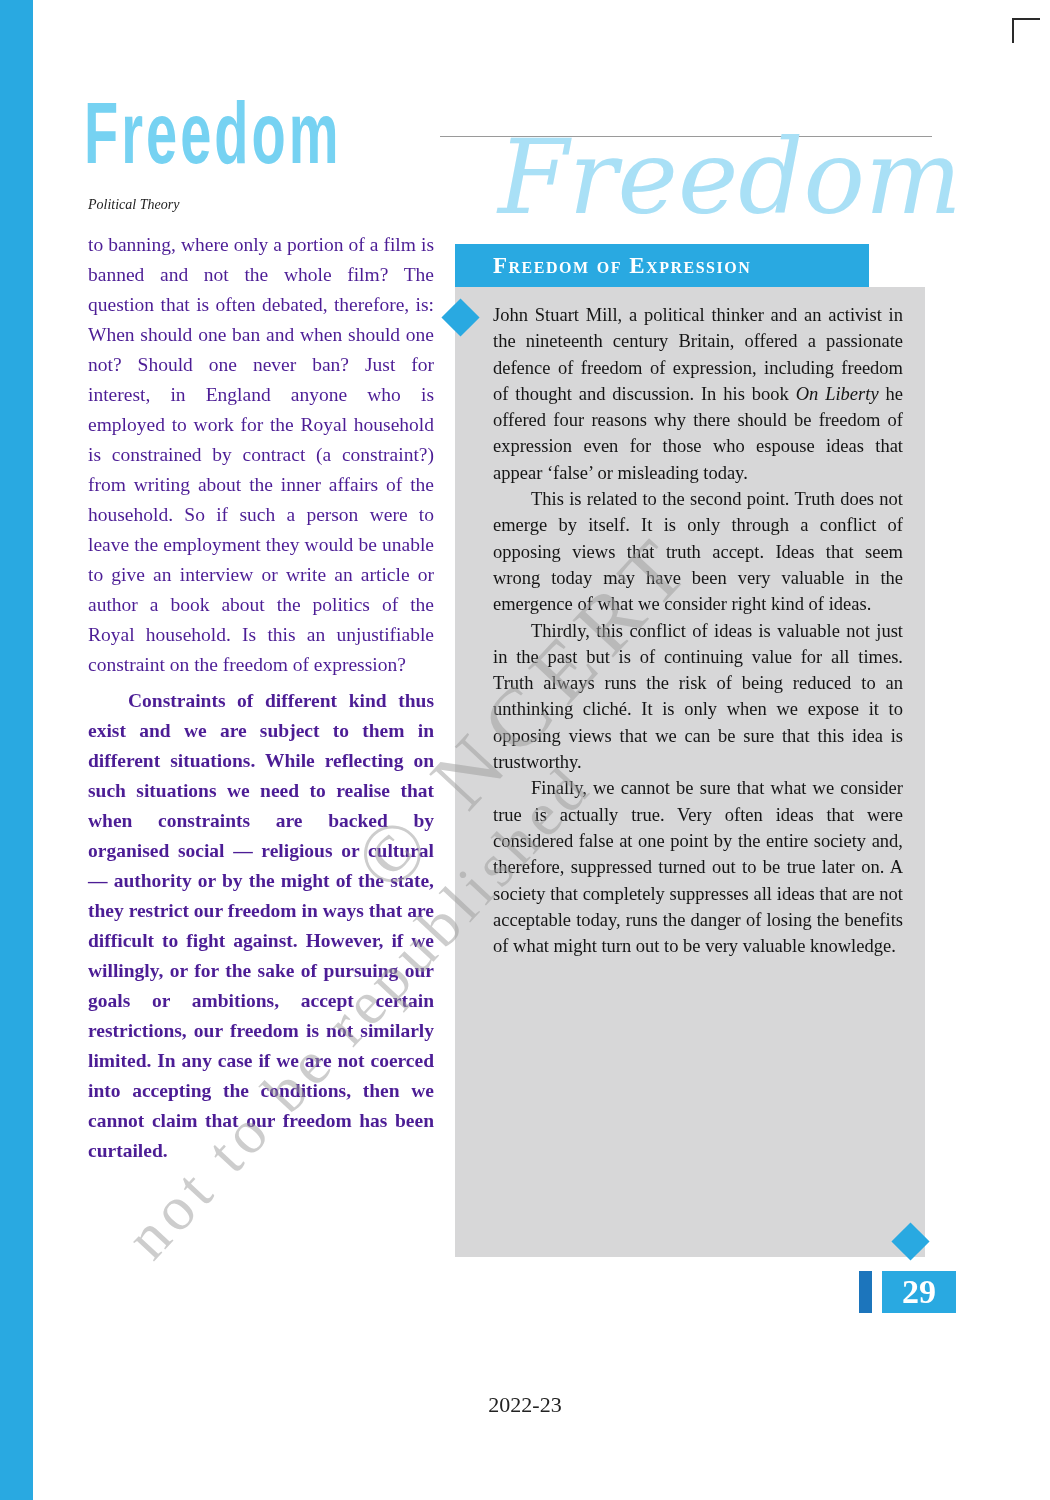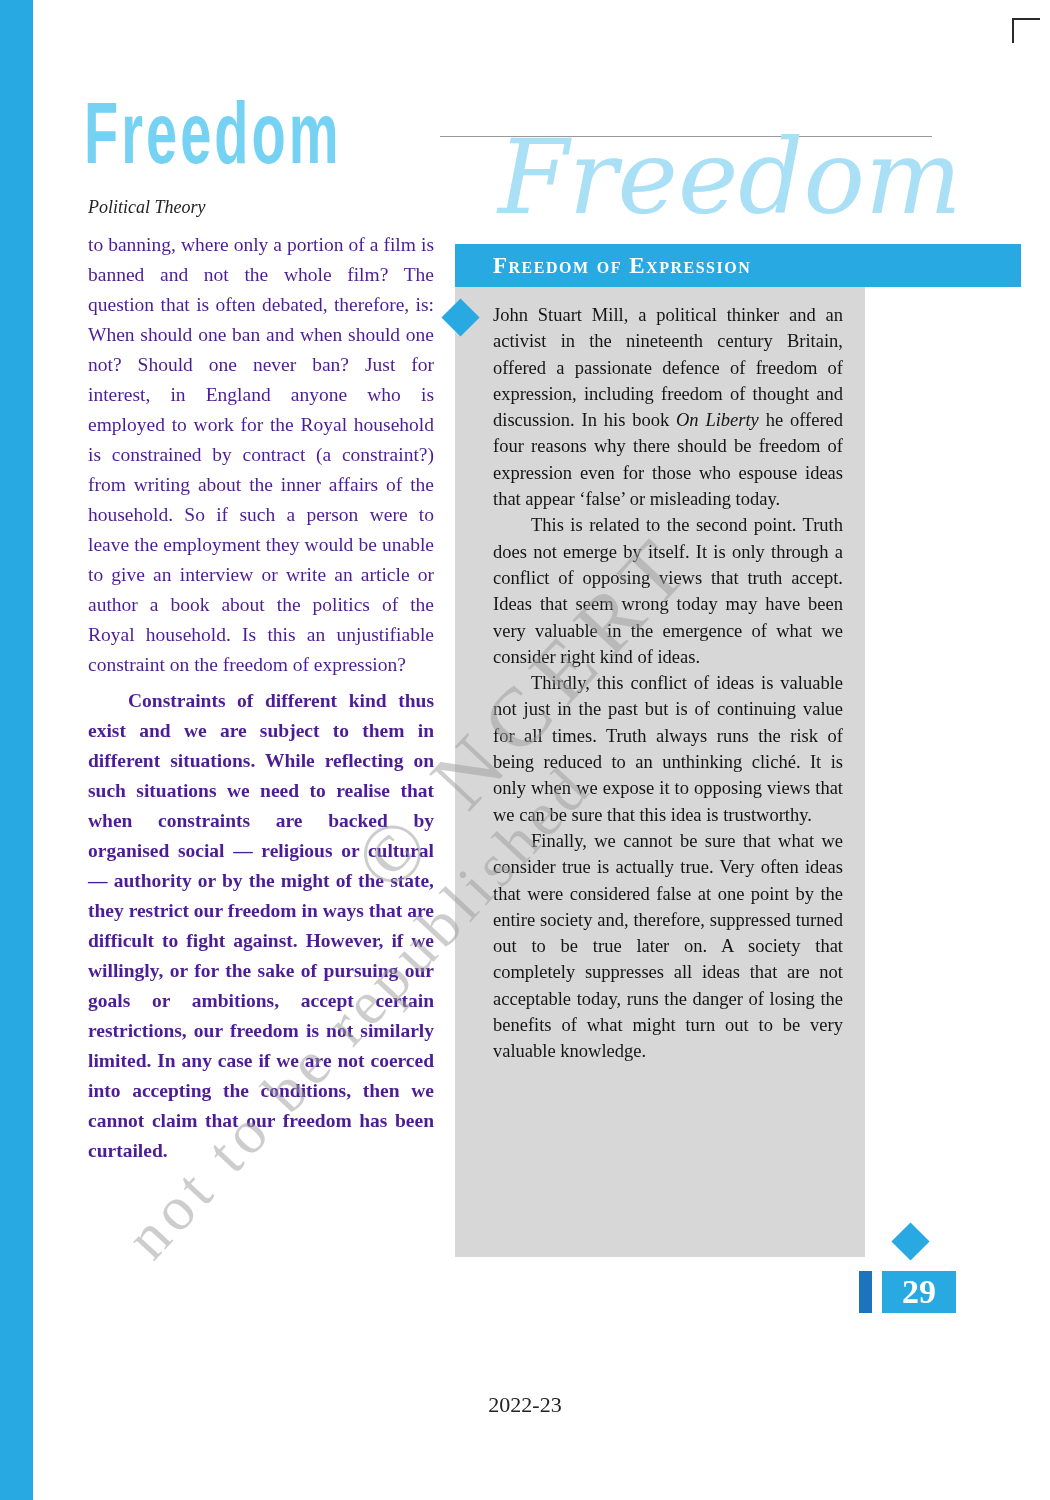--- a/index.html
+++ b/index.html
@@ -11,38 +11,38 @@
 
   .crop-mark { position:absolute; left:1012px; top:18px; width:28px; height:25px;
                border-left:2px solid #2a2a2a; border-top:2px solid #2a2a2a; }
 
   .chapter-title { position:absolute; left:84px; top:82px;
                    font-family:"Liberation Sans", sans-serif;
                    font-size:56px; font-weight:600; letter-spacing:3px;
                    color:#76D2F2; transform:scaleY(1.55); transform-origin:left top; }
 
   .series-label { position:absolute; left:88px; top:197px; font-style:italic;
-                  font-size:18px; color:#222222; }
+                  font-size:14px; color:#222222; }
 
   .left-col { position:absolute; left:88px; top:230px; width:346px;
               font-size:19.5px; line-height:30px; text-align:justify; color:#4c1d95; }
   .body-p.indent { margin-top:6px; text-indent:40px;font-weight:bold; }
 
   .top-rule { position:absolute; left:440px; top:136px; width:492px; height:1px; background:#9a9a9a; }
 
   .script-freedom { position:absolute; left:498px; top:118px; width:432px;
                     font-family:"DejaVu Serif", serif; font-style:italic;
                     font-size:102px; color:#A9E0F6; white-space:nowrap; }
 
-  .box-header { position:absolute; left:455px; top:244px; width:566px; height:43px;
+  .box-header { position:absolute; left:455px; top:244px; width:414px; height:43px;
                 background:#29A9E1; color:#ffffff; display:flex; align-items:center;
                 padding-left:38px; font-variant:small-caps; font-weight:700;
                 font-size:23px; letter-spacing:1.5px; }
 
-  .gray-box { position:absolute; left:455px; top:287px; width:410px; height:970px;
+  .gray-box { position:absolute; left:455px; top:287px; width:470px; height:970px;
               background:#D7D7D8; padding:15px 22px 18px 38px;
               font-size:18.5px; line-height:26.3px; text-align:justify;
               color:#151515; overflow:hidden; }
   .box-p.indent { text-indent:38px; }
   .book-title { font-style:italic; }
 
   .diamond { position:absolute; width:27px; height:27px; background:#29A9E1; transform:rotate(45deg); }
   .d1 { left:447px; top:304px; }
   .d2 { left:897px; top:1228px; }
 

